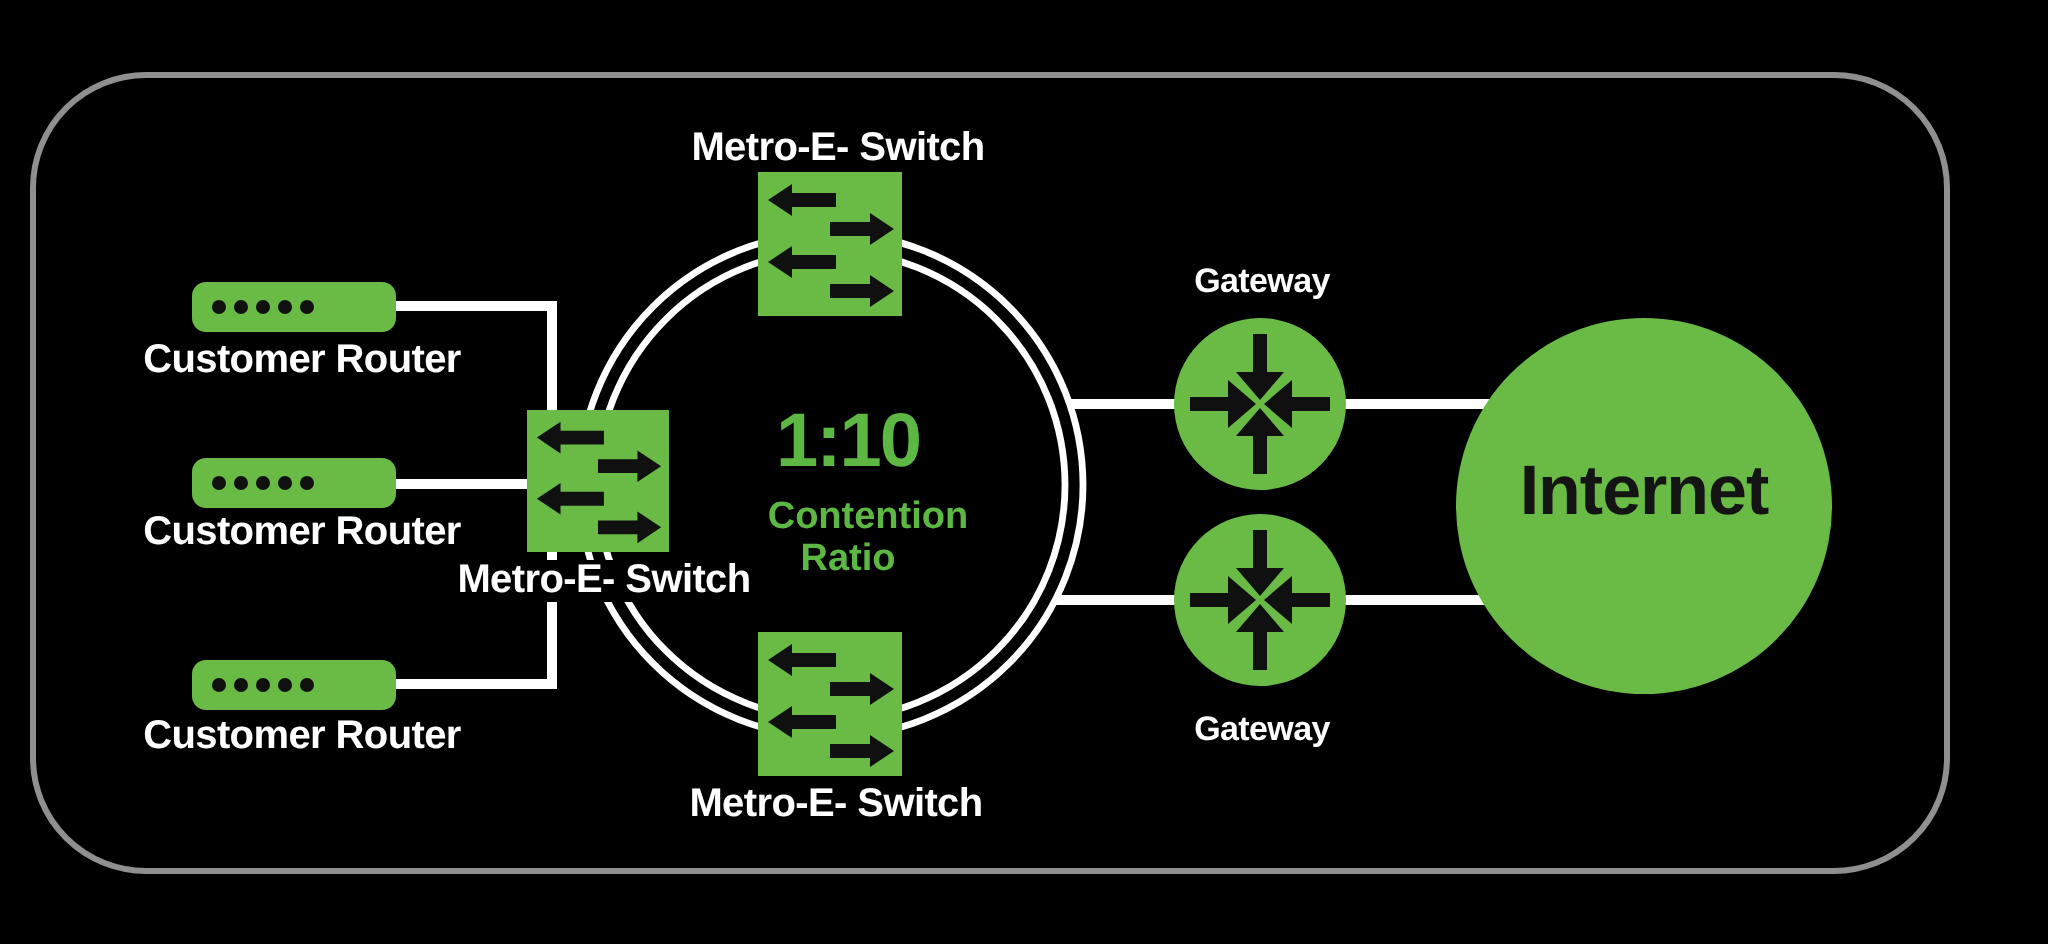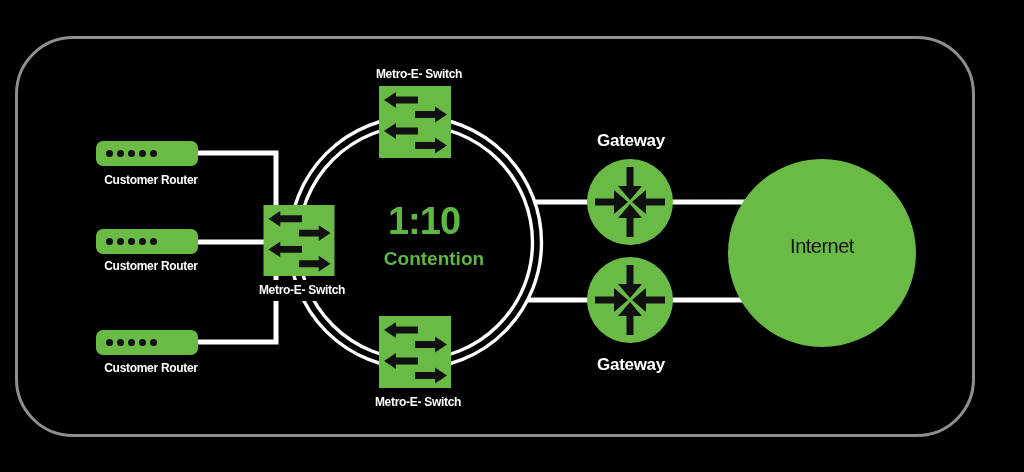--- a/index.html
+++ b/index.html
@@ -41,25 +41,25 @@
   }
   .router-1{left:96px;top:141px;}
   .router-2{left:96px;top:229px;}
   .router-3{left:96px;top:330px;}
   .dot{width:7px;height:7px;border-radius:50%;background:var(--arrow-black);flex:none;}
   .internet{
     left:728px;top:159px;width:188px;height:188px;border-radius:50%;
     background:var(--green);display:flex;align-items:center;justify-content:center;
   }
   .internet-label{
-    font-size:20px;font-weight:normal;color:var(--internet-text);
+    font-size:35px;font-weight:bold;color:var(--internet-text);
     position:relative;top:-7px;letter-spacing:-0.5px;
   }
   .label{
-    position:absolute;color:var(--label-white);font-weight:bold;font-size:12px;
+    position:absolute;color:var(--label-white);font-weight:bold;font-size:20px;
     letter-spacing:-0.3px;text-align:center;line-height:20px;white-space:nowrap;
   }
   .lbl-switch-top{left:319px;top:64px;width:200px;}
   .lbl-switch-left{left:227px;top:280px;width:150px;height:21px;line-height:21px;background:var(--background);}
   .lbl-switch-bottom{left:318px;top:392px;width:200px;}
   .lbl-router-1{left:51px;top:170px;width:200px;}
   .lbl-router-2{left:51px;top:256px;width:200px;}
   .lbl-router-3{left:51px;top:358px;width:200px;}
   .lbl-gateway-top{left:531px;top:131px;width:200px;font-size:17px;}
   .lbl-gateway-bottom{left:531px;top:355px;width:200px;font-size:17px;}
@@ -146,20 +146,21 @@
       <span class="dot"></span>
       <span class="dot"></span>
       <span class="dot"></span>
       <span class="dot"></span>
   </div>
   <div class="label lbl-router-3">Customer Router</div>
 
   <div class="contention">
     <div class="value">1:10</div>
     <div class="caption first">Contention</div>
+    <div class="caption">Ratio</div>
   </div>
 
   <div class="label lbl-gateway-top">Gateway</div>
   <div class="node gateway-top">
     <svg viewBox="0 0 86 86">
       <circle class="node-fill" cx="43" cy="43" r="43"></circle>
       <path class="ink" d="M39.5 8 H46.5 V27 H39.5 Z M43 41 L31 27 H55 Z
                            M39.5 78 H46.5 V59 H39.5 Z M43 45 L31 59 H55 Z
                            M8 39.5 V46.5 H27 V39.5 Z M41 43 L27 31 V55 Z
                            M78 39.5 V46.5 H59 V39.5 Z M45 43 L59 31 V55 Z"></path>

